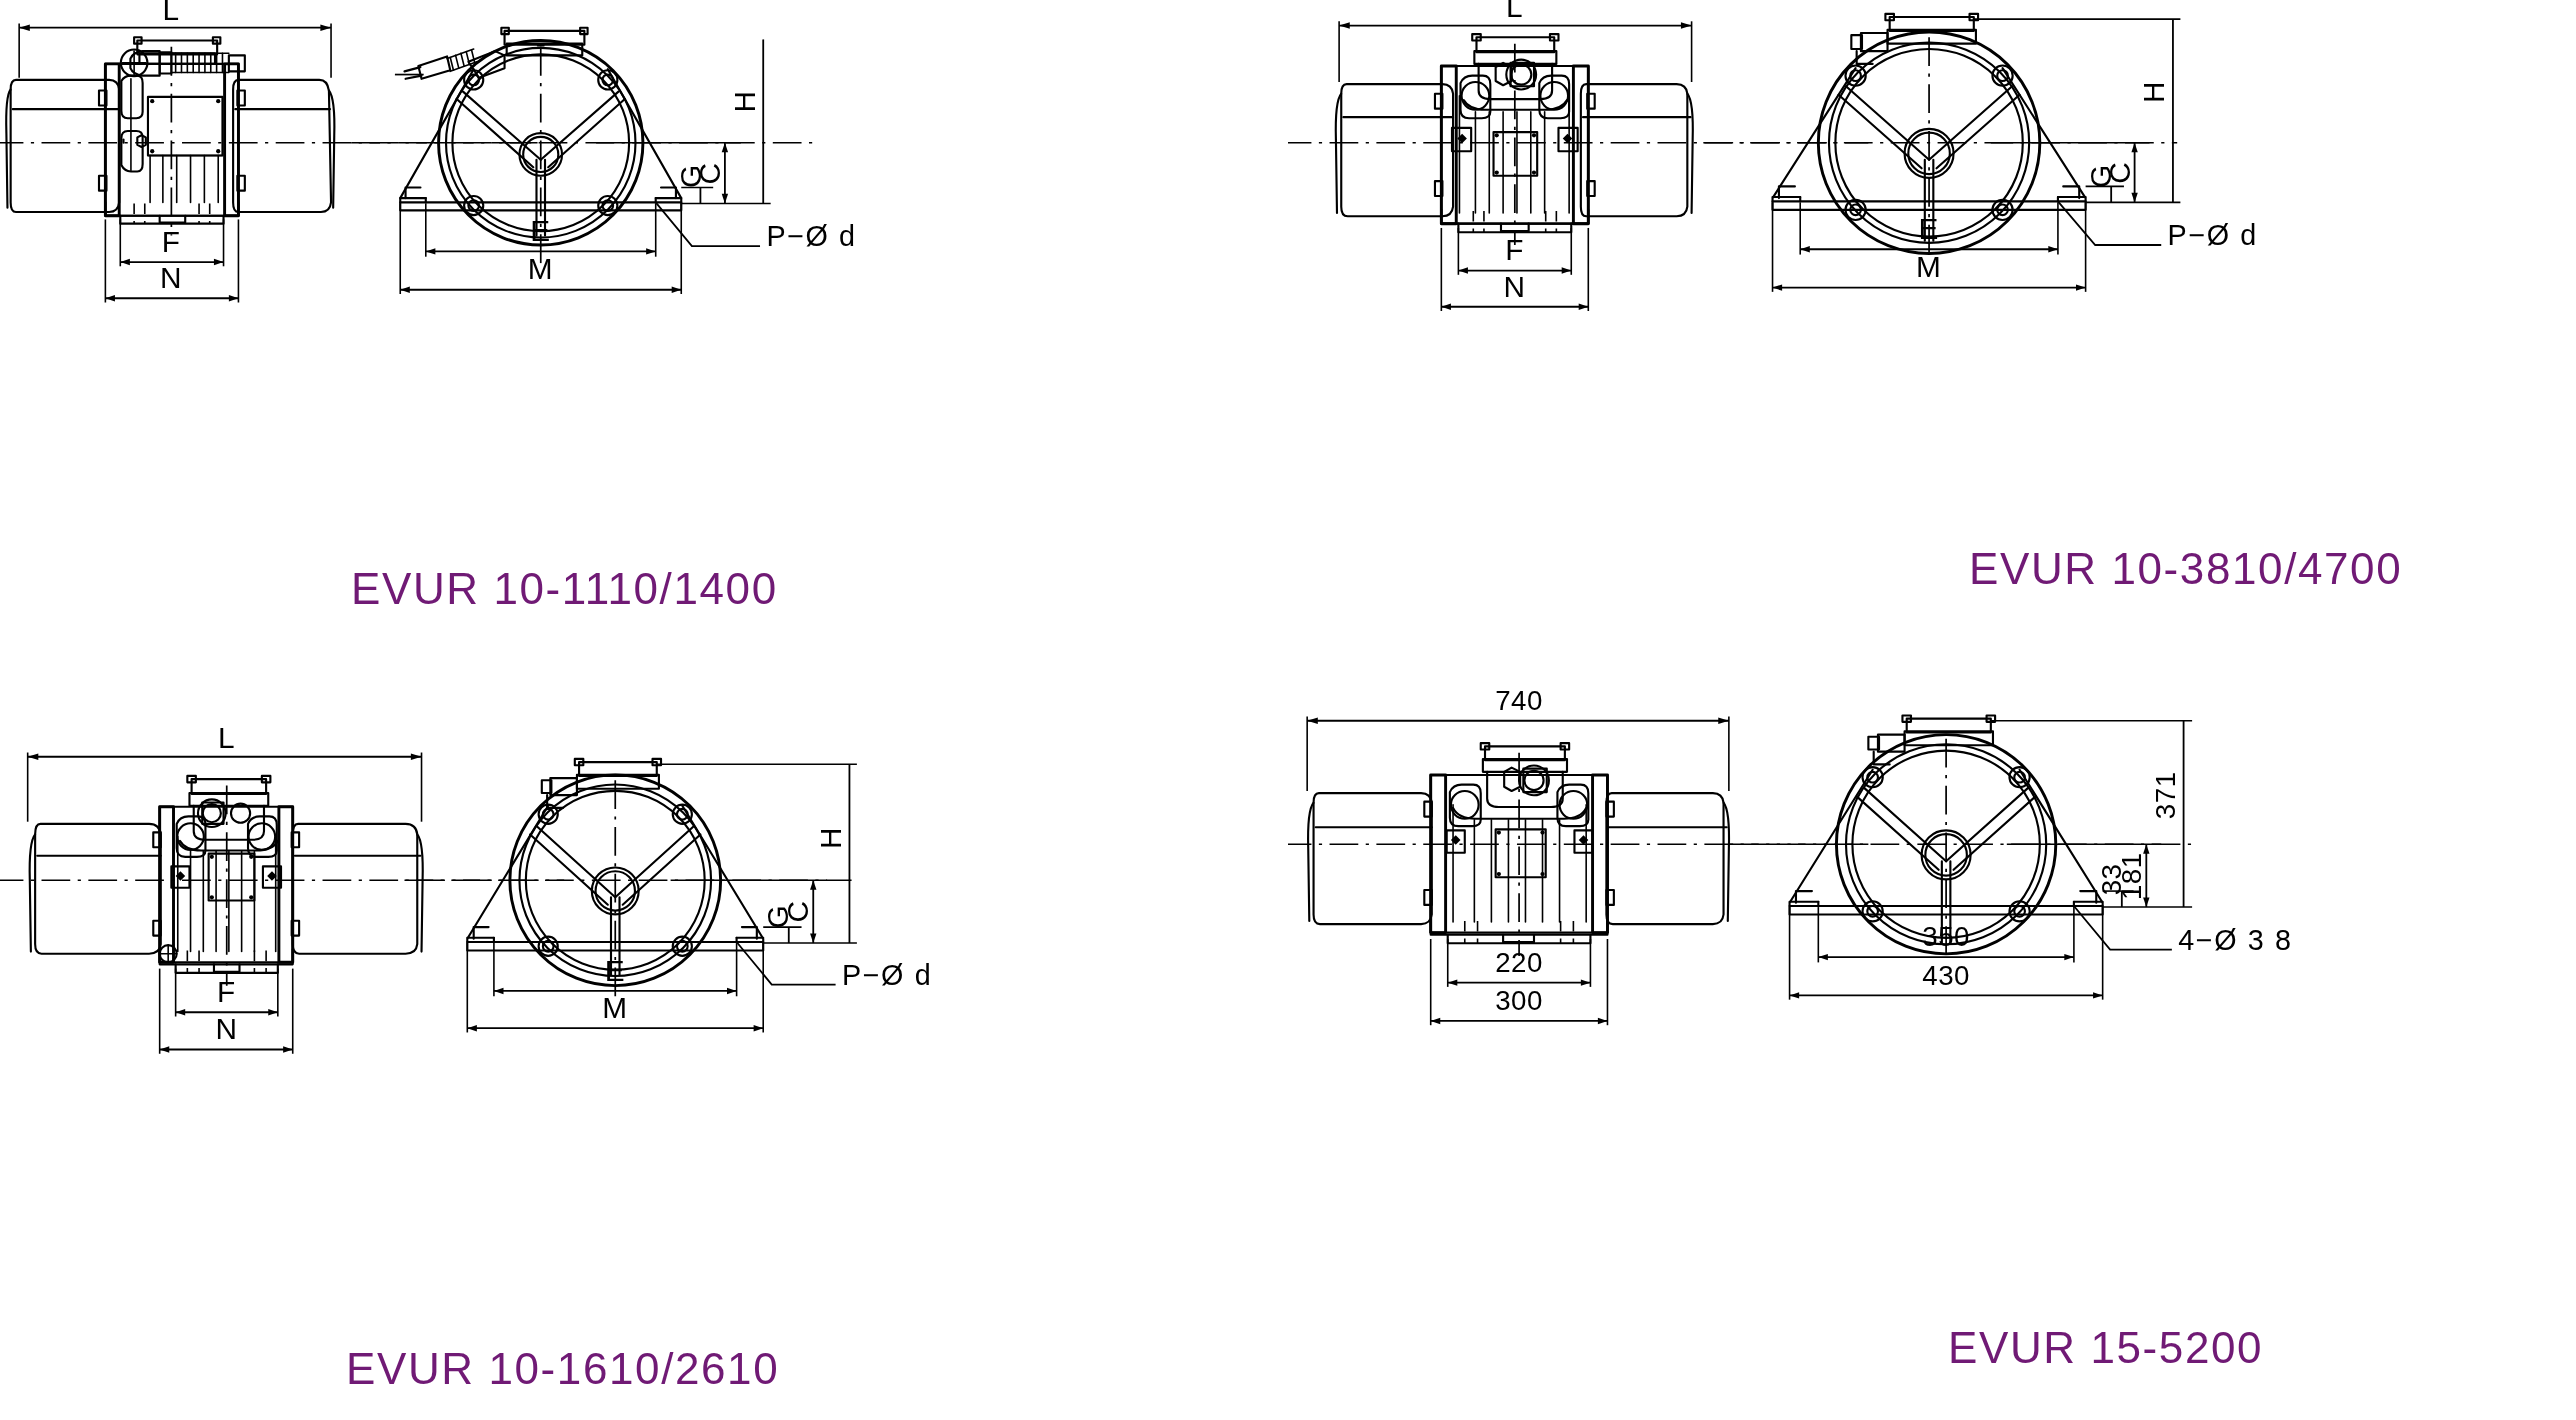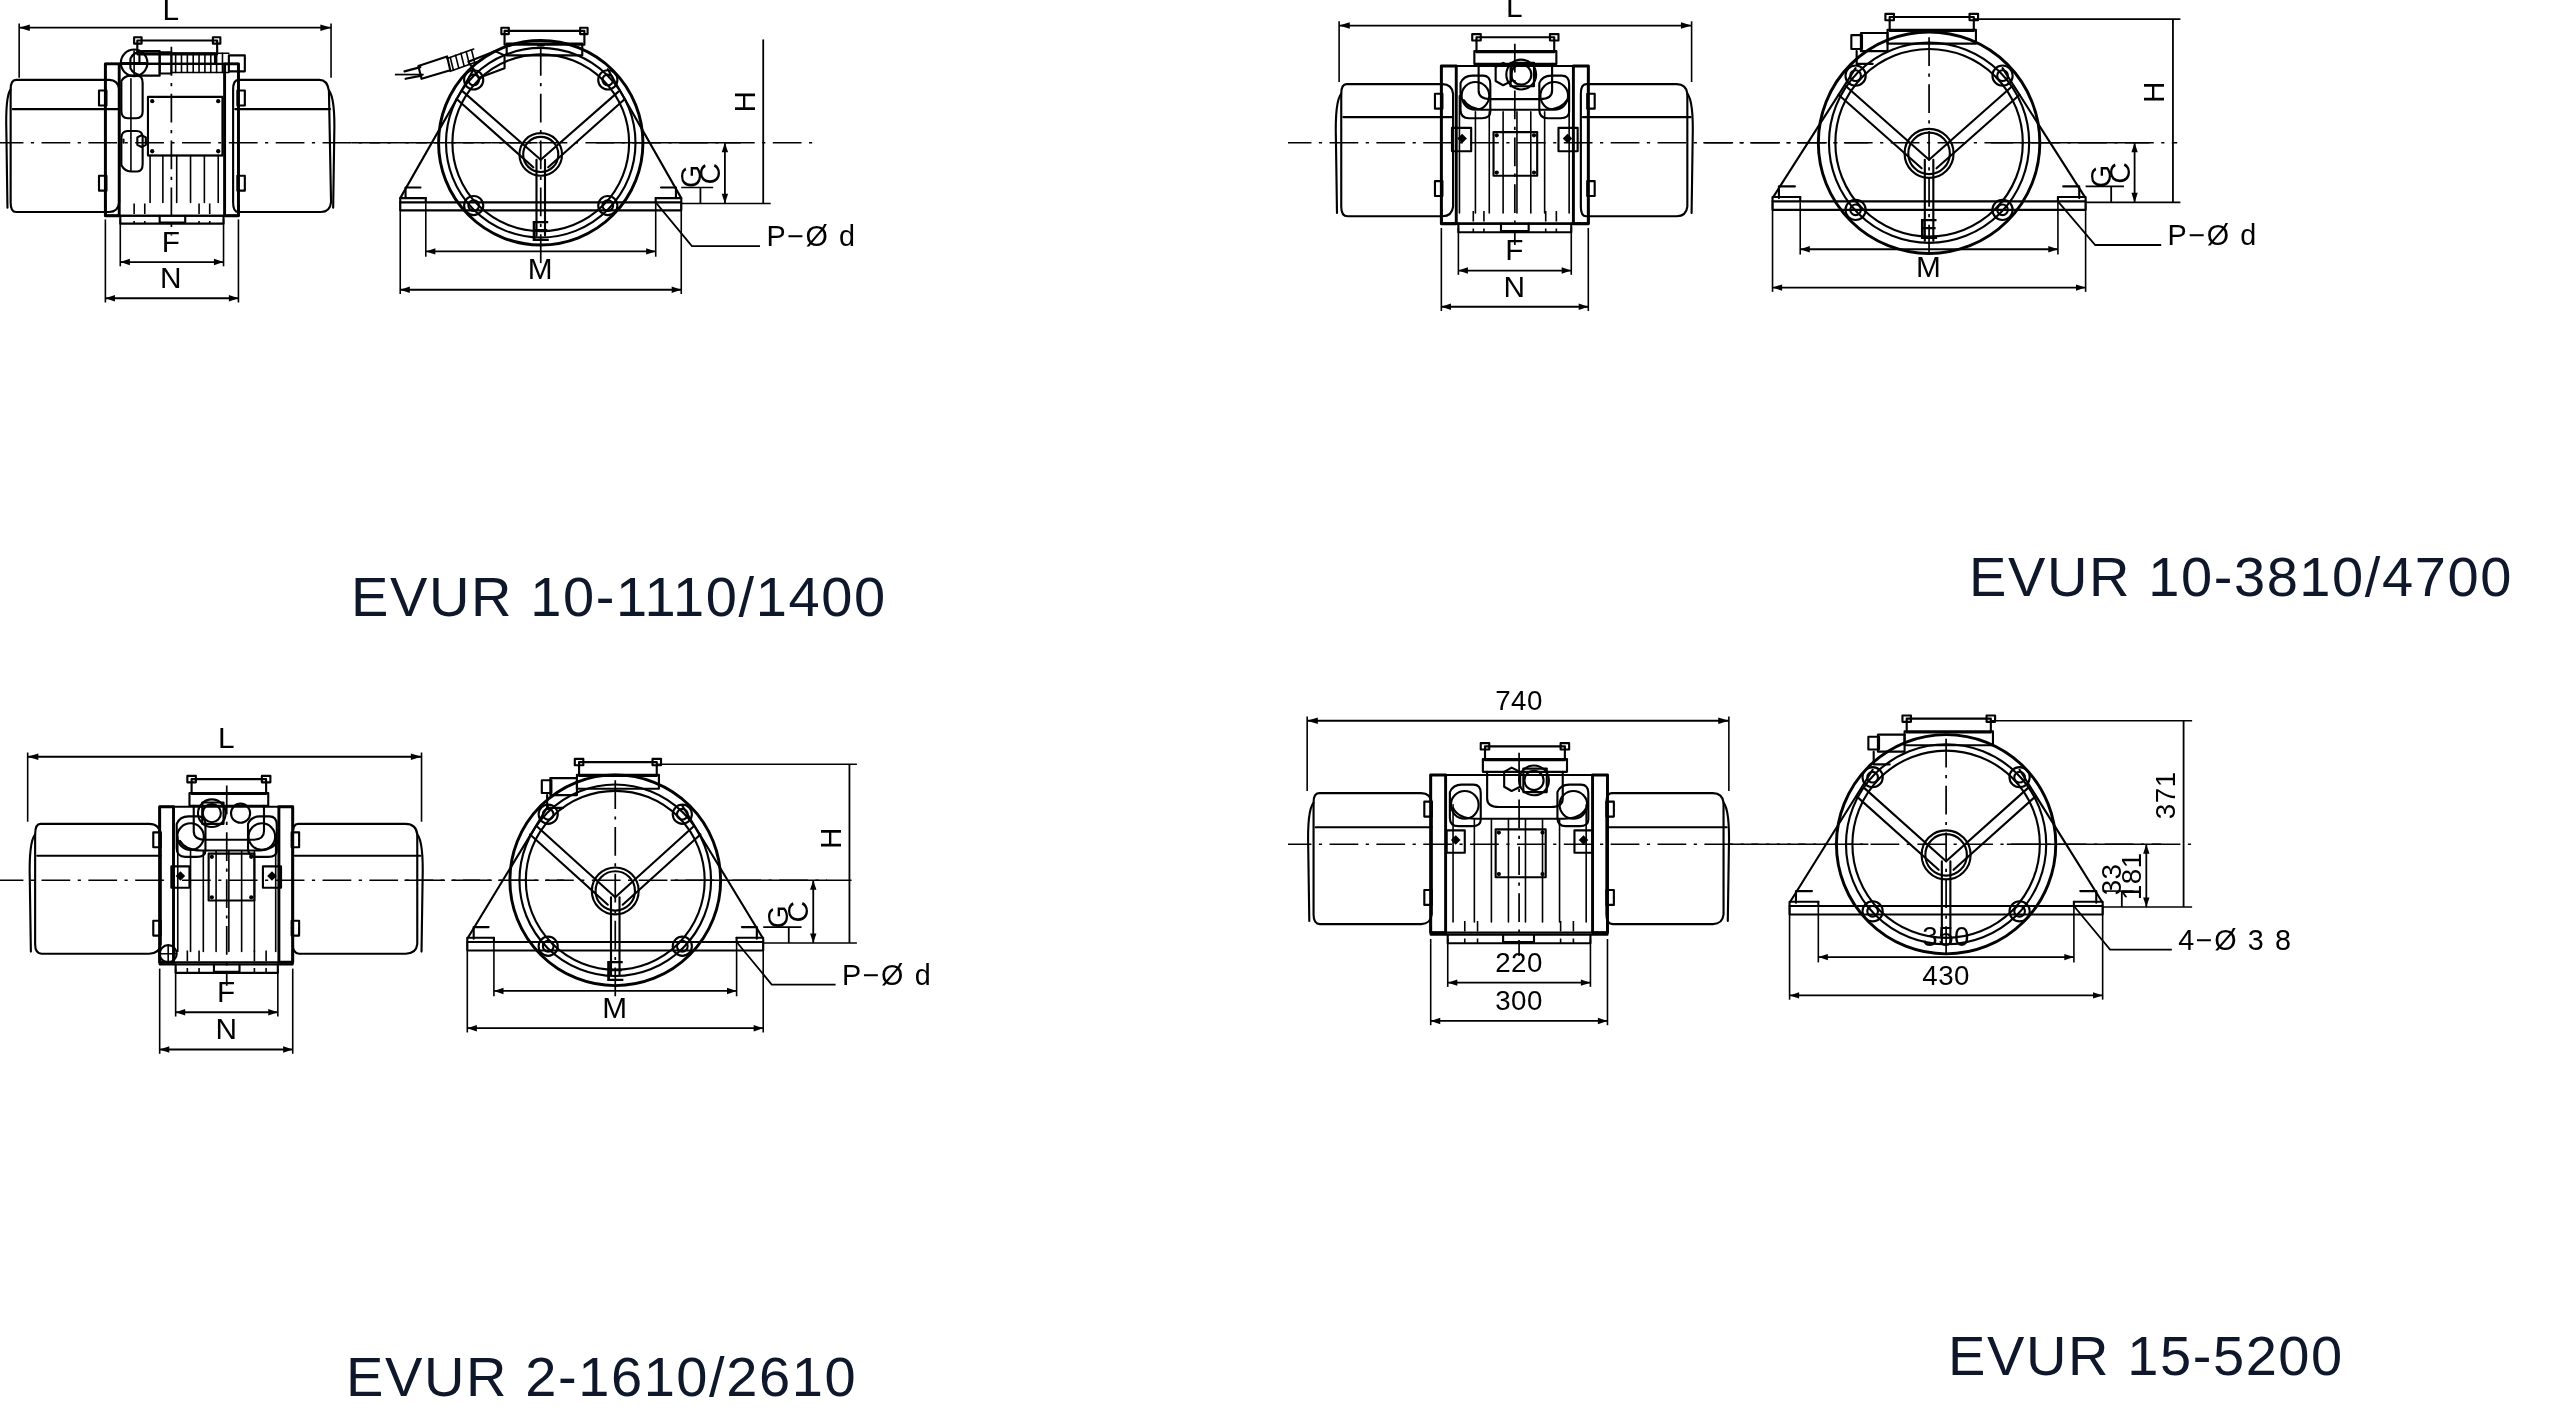--- a/index.html
+++ b/index.html
@@ -49,25 +49,25 @@
   }
   .t-note{
     font-family:"Liberation Sans", sans-serif;
     font-size:54px; fill:#000;
     text-anchor:start; dominant-baseline:middle;
     letter-spacing:3px;
   }
   .model-label{
     position:absolute;
     font-family:"Liberation Sans", sans-serif;
-    font-size:56px;
+    font-size:44px;
     font-weight:400;
     letter-spacing:1.6px;
     white-space:nowrap;
-    color:#0f172a;
+    color:#701a75;
   }
 </style>
 </head>
 <body>
 
 <div id="sheet">
 
   <div class="quad" id="q-tl">
     <svg viewBox="0 0 2420 1335" preserveAspectRatio="none">
 
@@ -591,21 +591,21 @@
 
         <path class="dim" d="M 1596 100 L 1596 436"></path>
         <line class="ext" x1="1434" y1="436" x2="1610" y2="436"></line>
         <line class="ext" x1="1234" y1="100" x2="1610" y2="100"></line>
         <text class="t-dim-n" x="1566" y="238" transform="rotate(-90 1566 238)">H</text>
 
         <path class="dim" d="M 1384 434 L 1450 514 L 1570 514"></path>
         <text class="t-note" x="1582" y="500">P−Ø d</text>
       </g>
     </svg>
-    <div class="model-label" style="left:346px; top:633px;">EVUR 2-1610/2610</div>
+    <div class="model-label" style="left:346px; top:633px;">EVUR 10-1610/2610</div>
   </div>
 
   <div class="quad" id="q-br">
     <svg viewBox="0 0 2419 1334" preserveAspectRatio="none">
 
       <g>
         <line class="ctr" x1="-10" y1="318" x2="1090" y2="318"></line>
 
         <path class="ln" d="M 58 222 L 250 222 Q 268 222 270 240 L 270 450 Q 268 468 250 468 L 60 468 Q 48 468 48 450 L 48 240 Q 48 222 58 222 Z"></path>
         <path class="ln" d="M 52 286 L 270 286"></path>

